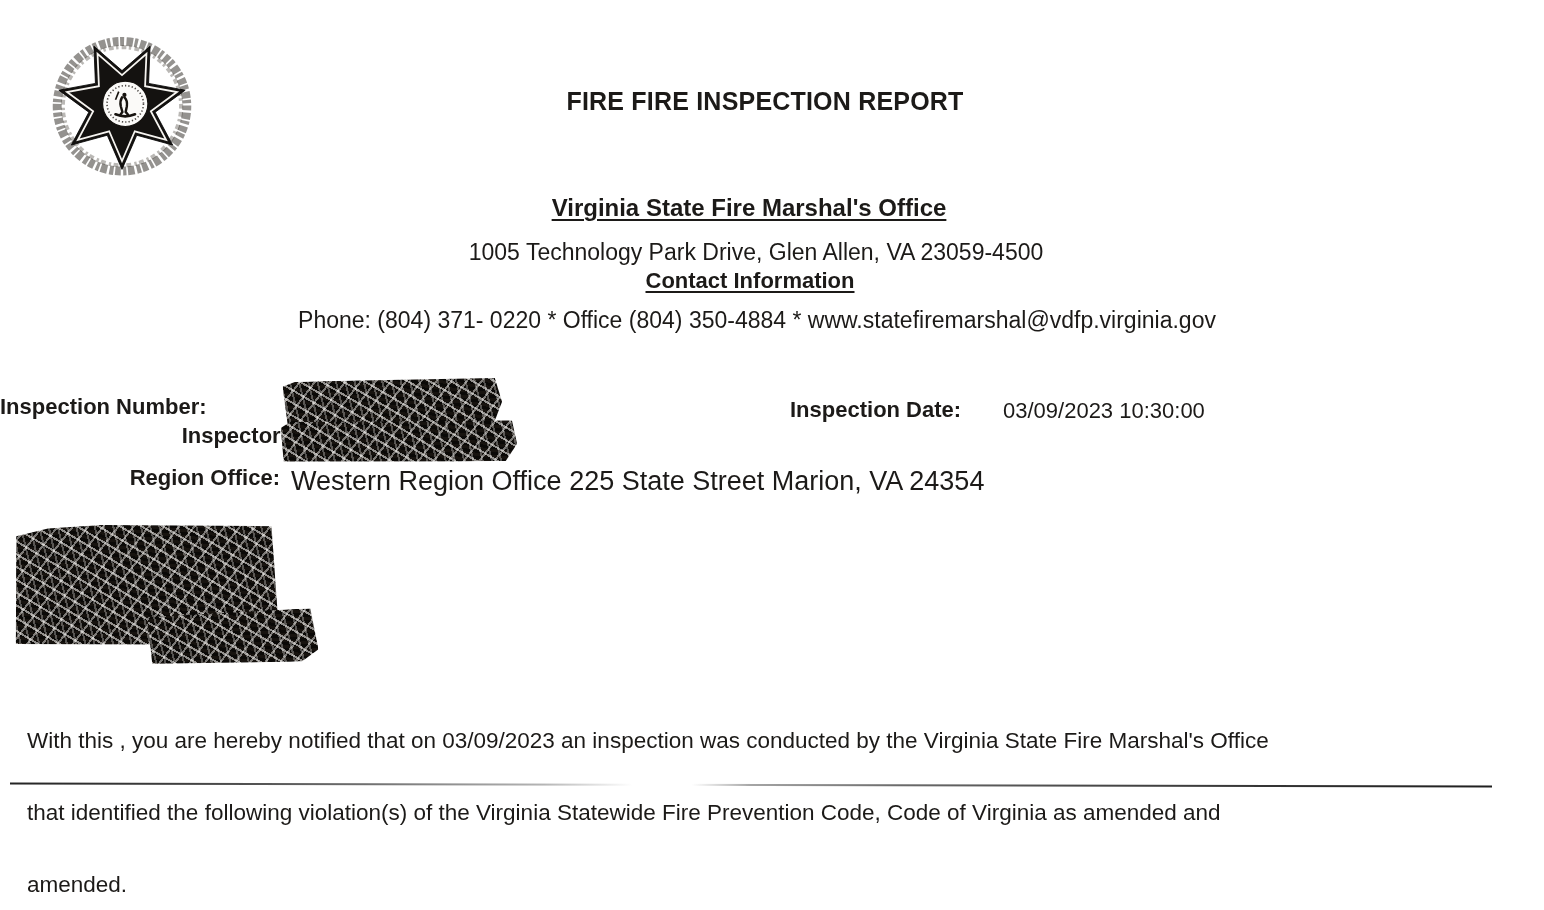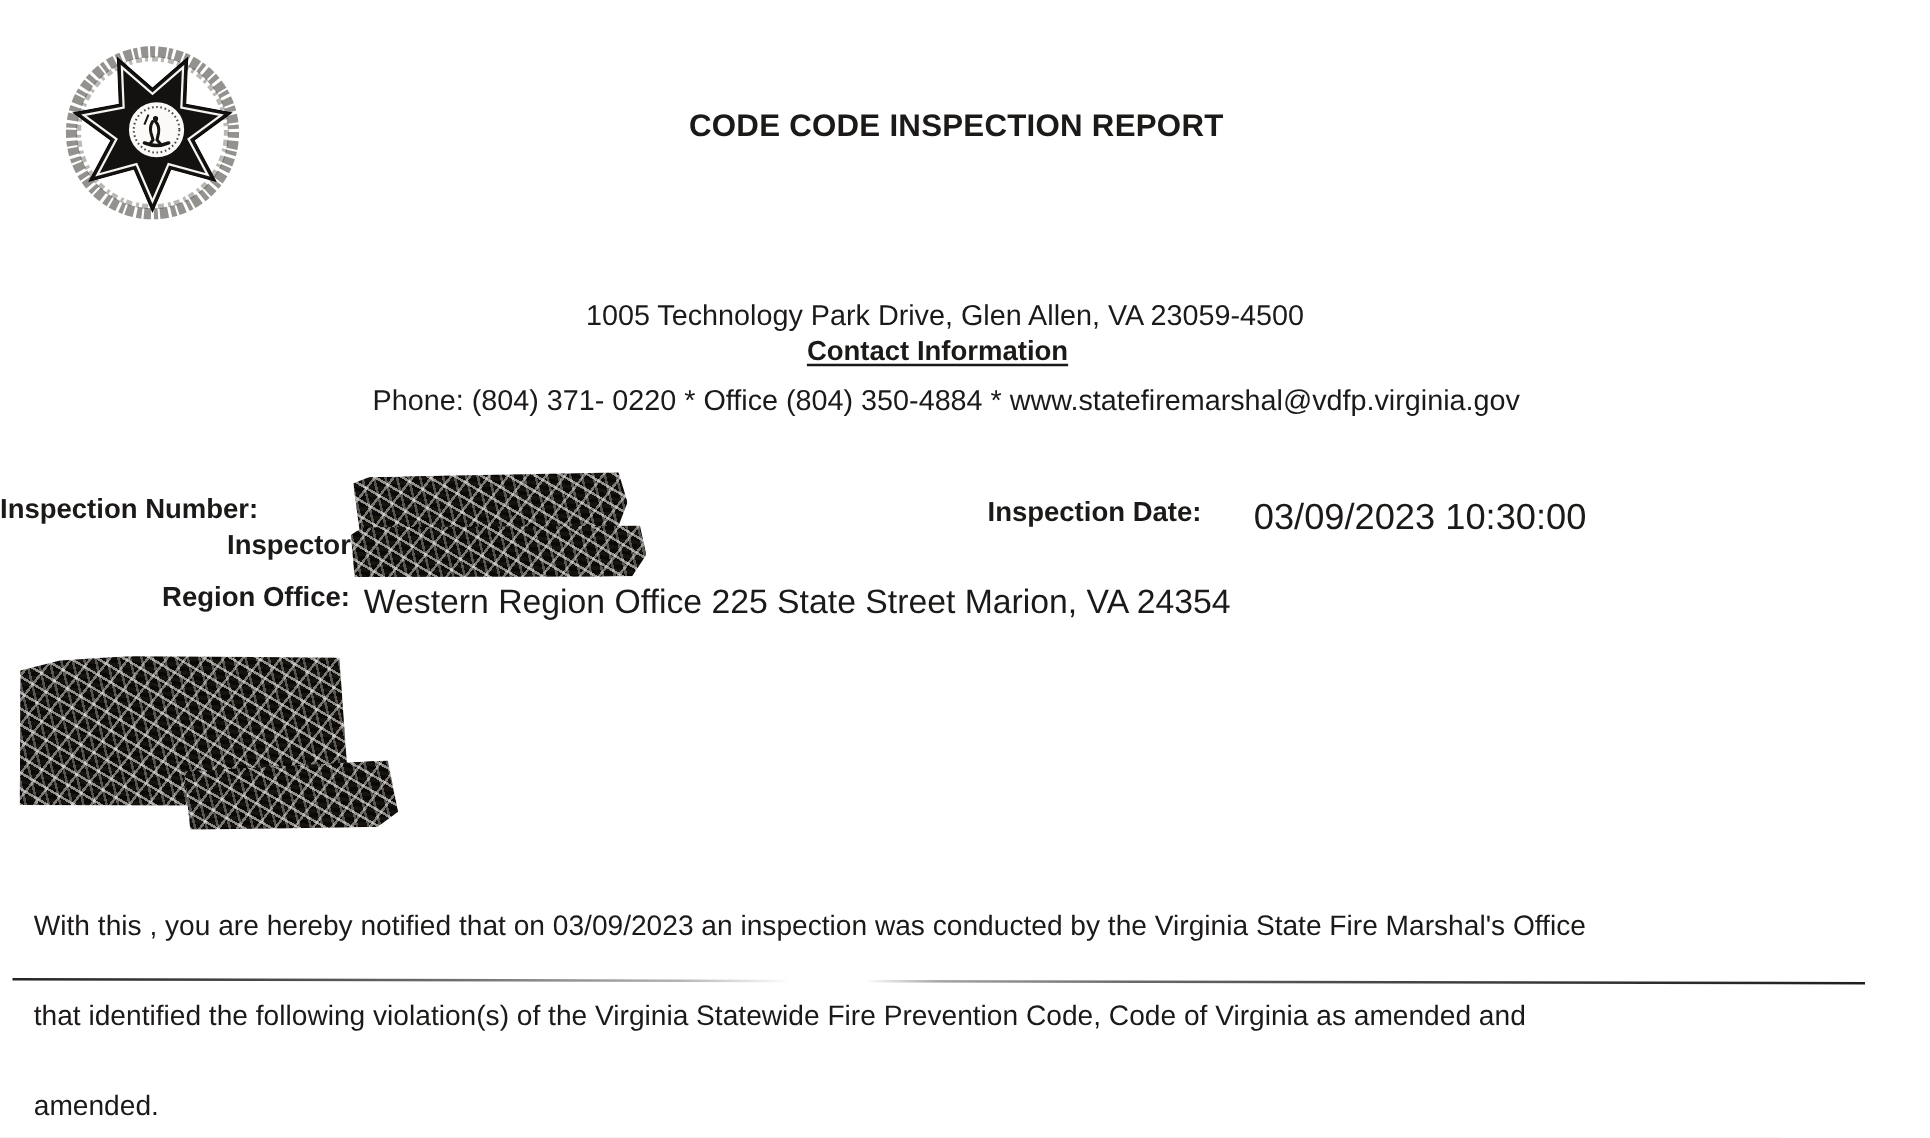--- a/index.html
+++ b/index.html
@@ -41,21 +41,21 @@
     text-decoration:underline;
     text-decoration-thickness:2px;
     text-underline-offset:3px;
   }
   .contact-line{
     top:307px;
     transform:translateX(calc(-50% - 15px));
     font-size:23px;
   }
   .field-label{font-weight:700;font-size:22px;}
-  .field-value{font-size:29px;}
+  .field-value{font-size:22px;}
   .lbl-insp-num{top:394px;left:0;width:288px;text-align:left;}
   .lbl-inspector{top:423px;left:0;width:288px;text-align:right;}
   .lbl-insp-date{top:397px;left:790px;}
   .val-insp-date{top:398px;left:1003px;}
   .lbl-region{top:465px;left:0;width:280px;text-align:right;}
   .val-region{top:466px;left:291px;font-size:27px;}
 
   
   .redacted{
     background-color:#17130f;
@@ -106,21 +106,22 @@
     <circle cx="104" cy="101" r="22.5" fill="none" stroke="#201c18" stroke-width="2" stroke-dasharray="1.6 2.6" opacity=".8"></circle>
 
     <g fill="#17130f" stroke="#17130f">
       <circle cx="103" cy="90" r="2.6" stroke="none"></circle>
       <path d="M100 93 q-3 5 -1.5 11 l2 7 l-3 4 M103 93 q4 4 3 11 l-1.5 7 l3 3.5" fill="none" stroke-width="3" stroke-linecap="round"></path>
       <path d="M96 86 l-4 10" fill="none" stroke-width="2"></path>
       <path d="M92 114 q12 5 24 0" fill="none" stroke-width="3.4" stroke-linecap="round"></path>
     </g>
   </svg>
 
-  <div class="centered title">CODE CODE INSPECTION REPORT</div>
+  <div class="centered title">FIRE FIRE INSPECTION REPORT</div>
+  <div class="centered office-name">Virginia State Fire Marshal's Office</div>
   <div class="centered address-line">1005 Technology Park Drive, Glen Allen, VA 23059-4500</div>
   <div class="centered contact-heading">Contact Information</div>
   <div class="centered contact-line">Phone: (804) 371- 0220 * Office (804) 350-4884 * www.statefiremarshal@vdfp.virginia.gov</div>
 
   <div class="abs field-label lbl-insp-num">Inspection Number:</div>
   <div class="abs redacted redact-insp-num"></div>
 
   <div class="abs field-label lbl-inspector">Inspector:</div>
   <div class="abs redacted redact-inspector"></div>
 

